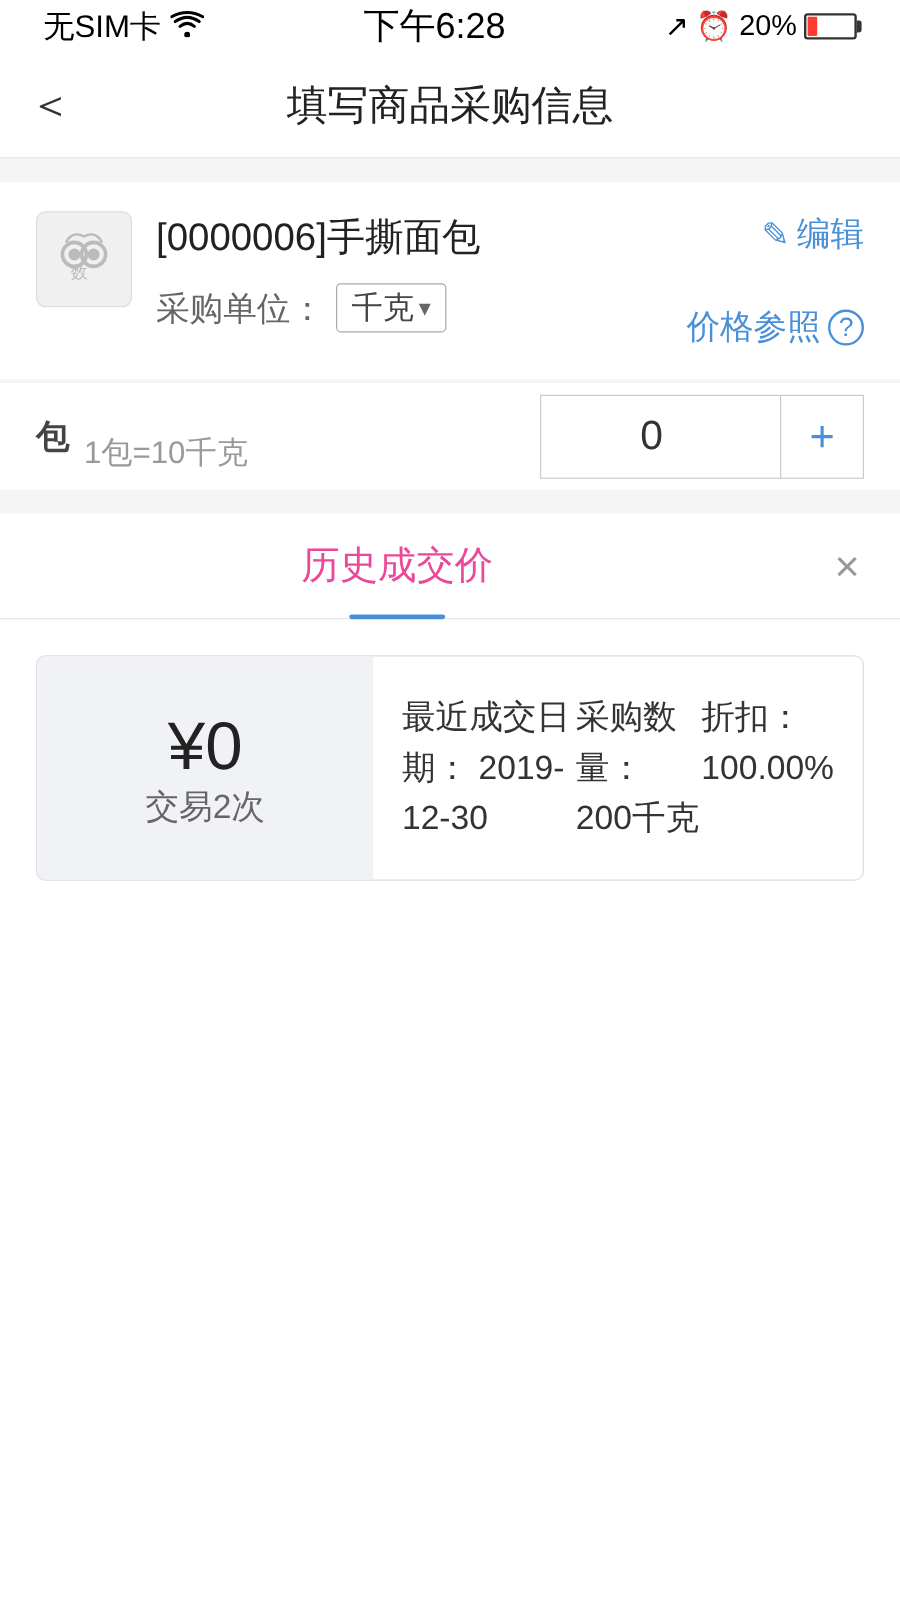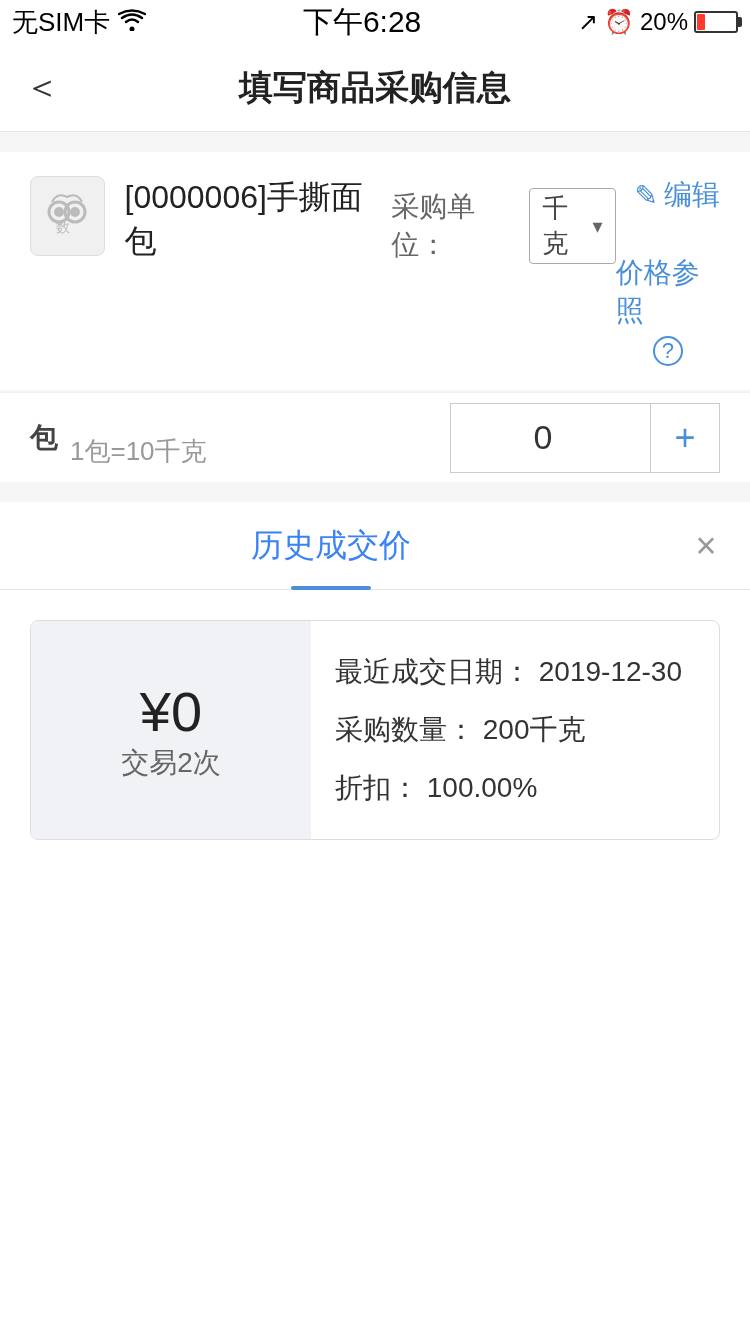--- a/index.html
+++ b/index.html
@@ -13,21 +13,21 @@
     }
 
     
     .status-bar {
       width: 750px;
       height: 44px;
       background: #fff;
       display: flex;
       align-items: center;
       justify-content: space-between;
-      padding: 0 12px;
+      padding: 0 36px;
       font-size: 28px;
     }
     .status-left {
       display: flex;
       align-items: center;
       gap: 8px;
       font-size: 26px;
       color: #000;
     }
     .status-center {
@@ -84,21 +84,21 @@
     }
     .header-back {
       position: absolute;
       left: 24px;
       font-size: 36px;
       color: #333;
       cursor: pointer;
     }
     .header-title {
       font-size: 34px;
-      font-weight: 700;
+      font-weight: 400;
       color: #222;
     }
 
     
     .product-card {
       background: #fff;
       padding: 24px 30px;
       margin-top: 20px;
     }
     .product-top {
@@ -121,21 +121,21 @@
       justify-content: center;
       background: #f0f0f0;
       overflow: hidden;
     }
     .logo-owl {
       font-size: 36px;
       color: #aaa;
     }
     .product-info {
       display: flex;
-      flex-direction: row;
+      flex-direction: column;
       gap: 16px;
     }
     .product-name {
       font-size: 32px;
       font-weight: 500;
       color: #222;
     }
     .product-unit-row {
       display: flex;
       align-items: flex-end;
@@ -166,21 +166,20 @@
       gap: 6px;
     }
     .price-ref {
       font-size: 28px;
       color: #4a90d9;
       cursor: pointer;
       display: flex;
       align-items: center;
       gap: 6px;
       margin-top: 20px;
-      flex-direction: column;
     }
     .price-ref-question {
       width: 30px;
       height: 30px;
       border: 2px solid #4a90d9;
       border-radius: 50%;
       display: flex;
       align-items: center;
       justify-content: center;
       font-size: 22px;
@@ -259,21 +258,21 @@
       display: flex;
       align-items: center;
       justify-content: center;
       height: 88px;
       font-size: 32px;
       color: #999;
       cursor: pointer;
       position: relative;
     }
     .tab-item.active {
-      color: #3b82f6;
+      color: #ec4899;
     }
     .tab-item.active::after {
       content: '';
       position: absolute;
       bottom: 0;
       left: 50%;
       transform: translateX(-50%);
       width: 80px;
       height: 4px;
       background: #4a90d9;
@@ -317,22 +316,21 @@
     }
     .history-transactions {
       font-size: 28px;
       color: #666;
       margin-top: 0;
     }
     .history-card-right {
       flex: 1;
       padding: 30px 24px;
       display: flex;
-      flex-direction: column;
-      gap: 16px;
+      flex-direction: row;
       justify-content: center;
     }
     .history-detail-row {
       font-size: 28px;
       color: #333;
       line-height: 1.5;
     }
 
     
     .bottom-space {

